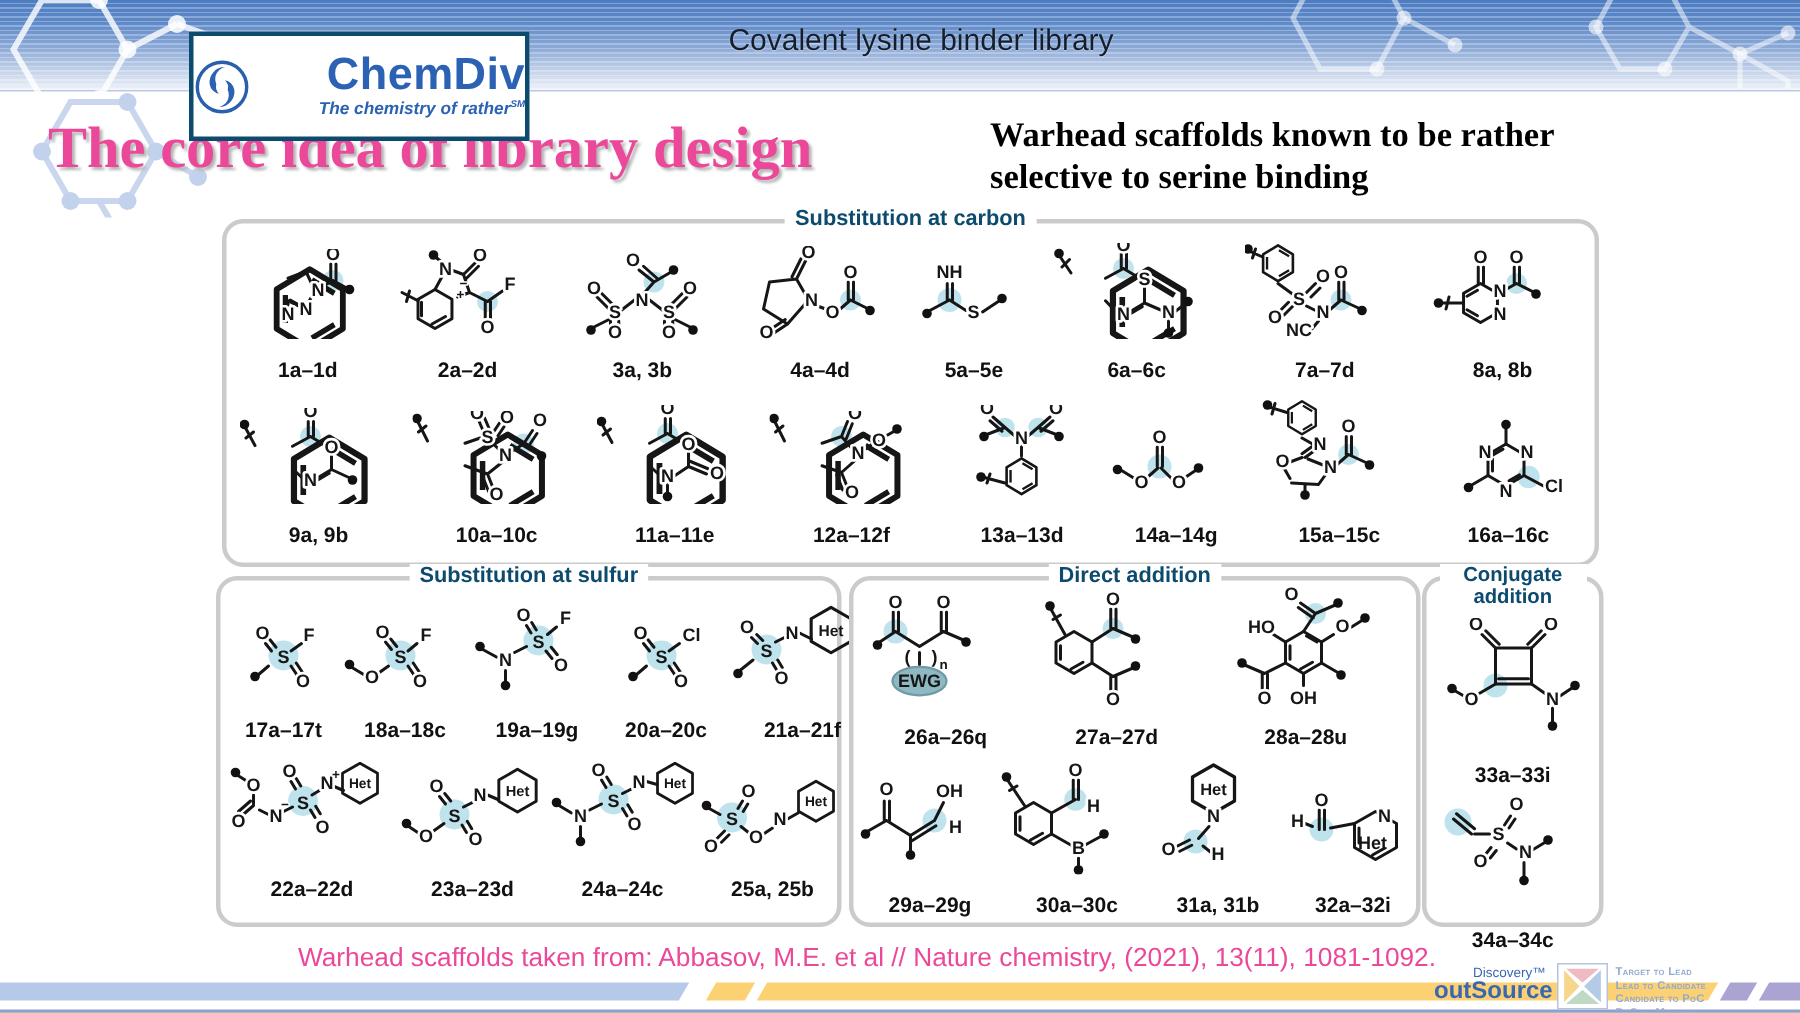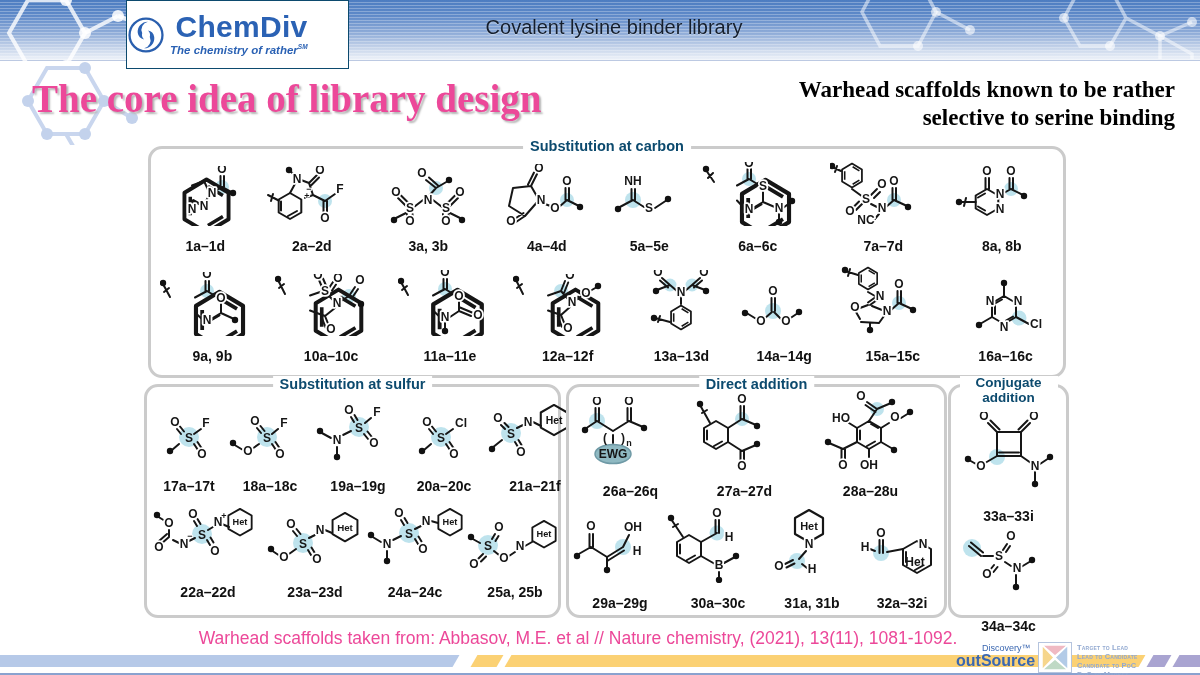--- a/index.html
+++ b/index.html
@@ -5,31 +5,31 @@
   html,body{margin:0;padding:0;background:#888}
   #slide{position:relative;width:1200px;height:675px;background:#fff;overflow:hidden;
     font-family:"Liberation Sans",sans-serif;margin:0 auto}
   
   .banner{position:absolute;left:0;top:0;width:1200px;height:60px;
     background:linear-gradient(180deg,#4d7dc1 0%,#5e89c8 25%,#8facd8 55%,#c6d4ea 80%,#eef2f9 100%);
     border-bottom:1px solid #bcc9e2}
   .banner-stripes{position:absolute;left:0;top:0;width:100%;height:100%;
     background:repeating-linear-gradient(180deg,rgba(255,255,255,0) 0 2px,rgba(255,255,255,.28) 2px 3px)}
   .dec{position:absolute;pointer-events:none}
-  .logo-box{position:absolute;left:126px;top:0;width:221px;height:67px;background:#fff;
-    border:1px solid #0c4a6e;z-index:6;display:flex;align-items:center;justify-content:flex-start;gap:5px}
+  .logo-box{position:absolute;left:126px;top:21px;width:221px;height:67px;background:#fff;
+    border:3px solid #0c4a6e;z-index:6;display:flex;align-items:center;justify-content:space-between;gap:5px}
   .logo-txt{display:flex;flex-direction:column;align-items:flex-end;line-height:1}
   .logo-name{color:#2b62b4;font-weight:bold;font-size:30px;letter-spacing:.3px}
   .logo-tag{color:#2b62b4;font-style:italic;font-weight:bold;font-size:11.5px;margin-top:2px}
   .logo-tag sup{font-size:6.5px}
   .banner-title{position:absolute;left:354px;top:16px;width:520px;text-align:center;z-index:5;
     font-size:20px;font-weight:normal;color:#141e2d;text-shadow:0 1px 1px rgba(255,255,255,.45)}
   .headline{position:absolute;left:32px;top:76px;font-family:Liberation Serif, serif;
     font-weight:bold;font-size:39px;color:#ec4899;text-shadow:2px 2px 2px #b5b5b5;z-index:5}
-  .subtitle{position:absolute;left:660px;top:76px;width:515px;text-align:right;z-index:5;
+  .subtitle{position:absolute;left:660px;top:76px;width:515px;text-align:left;z-index:5;
     font-family:"Liberation Serif",serif;font-weight:bold;font-size:23px;line-height:1.2;color:#000}
   
   .panel{position:absolute;border:3px solid #cbcbcb;border-radius:14px;background:#fff}
   .ptitle{position:absolute;top:-11px;left:50%;transform:translateX(-50%);background:#fff;
     padding:0 7px;font-weight:bold;font-size:14.5px;color:#0c4a6e;white-space:nowrap}
   .ptitle.wrap{white-space:normal;width:84px;text-align:center;line-height:1.1;font-size:13.5px;top:-11px}
   .pbody{display:flex;flex-direction:column;justify-content:space-evenly;height:100%}
   .prow{display:flex;justify-content:space-around;align-items:flex-end;padding:0 4px}
   .cell{display:flex;flex-direction:column;align-items:center}
   .slabel{font-weight:bold;font-size:14px;color:#111;margin-top:12px;white-space:nowrap}

